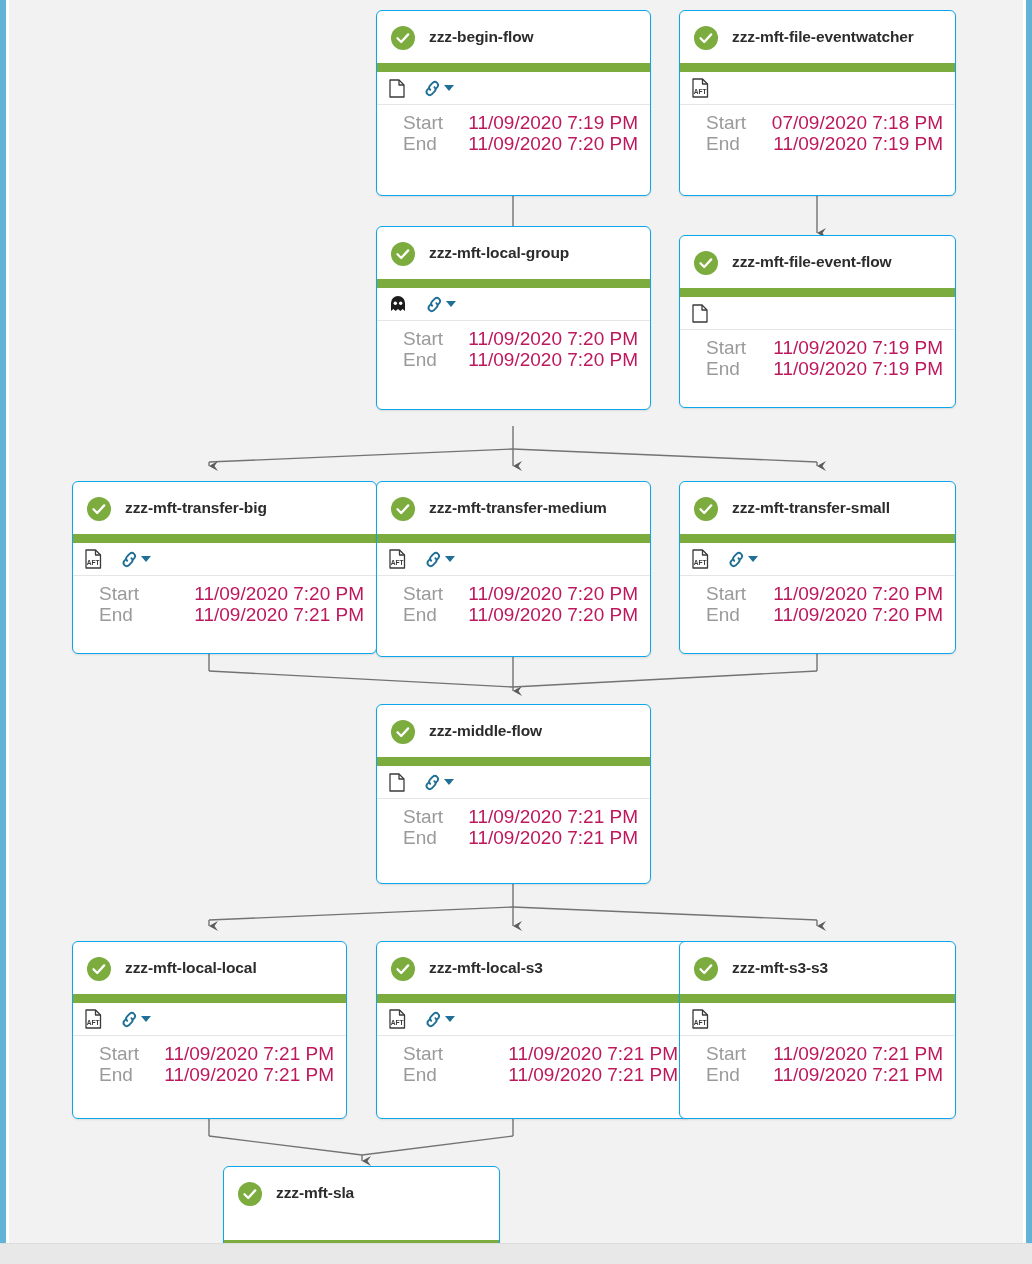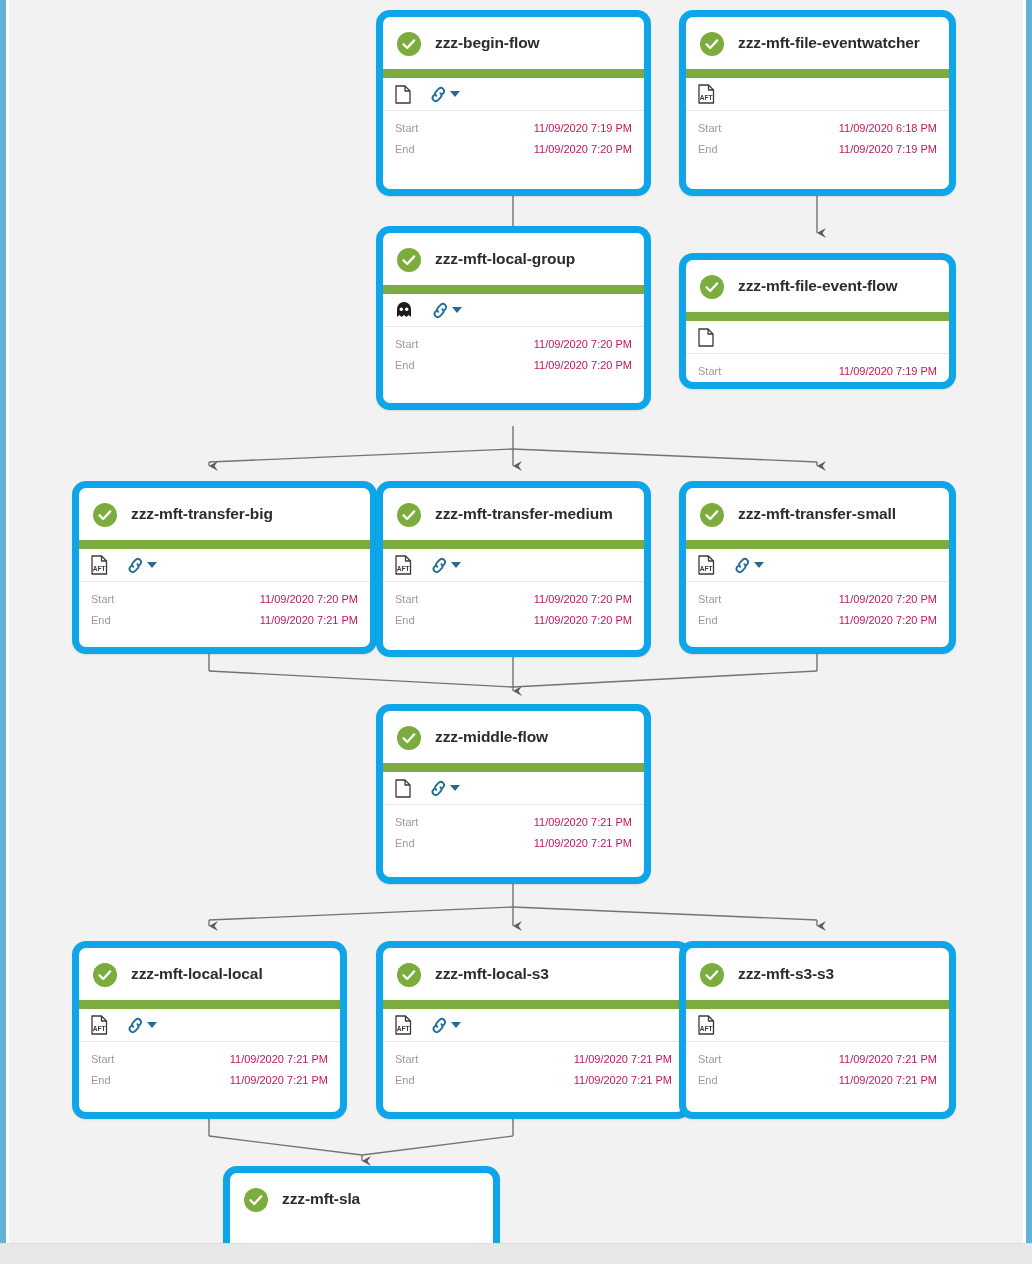--- a/index.html
+++ b/index.html
@@ -38,22 +38,22 @@
 
   svg#wires {
     position: absolute; left: 0; top: 0;
     width: 1032px; height: 1264px;
     pointer-events: none;
   }
 
   .node {
     position: absolute;
     background: #ffffff;
-    border: 7px solid #0ea5e9;
-    border-radius: 14px;
+    border: 1px solid #0ea5e9;
+    border-radius: 6px;
     box-shadow: 0 1px 2px rgba(0,0,0,0.10);
     box-sizing: border-box;
     overflow: hidden;
   }
   .node-head {
     display: flex;
     align-items: flex-start;
     padding: 14px 14px 0 14px;
     min-height: 52px;
     box-sizing: border-box;
@@ -94,24 +94,25 @@
   .icon-row .ic:last-child { margin-right: 0; }
   .link-icon { display: flex; align-items: center; }
   .caret {
     width: 0; height: 0;
     border-left: 5px solid transparent;
     border-right: 5px solid transparent;
     border-top: 6px solid #1f6f96;
     margin-left: 2px;
   }
   .times {
-    padding: 7px 12px 9px 12px;
-    font-size: 11px;
+    padding: 7px 12px 9px 20px;
+    font-size: 19px;
     line-height: 21px;
     color: #8c8c8c;
+    margin-left: 6px;
   }
   .time-line {
     display: flex;
     justify-content: space-between;
   }
   .time-label { color: #9a9a9a; }
   .time-val { color: #be185d; }
 </style>
 </head>
 <body>
@@ -217,21 +218,21 @@
         <svg width="17" height="20" viewBox="0 0 17 20">
             <path d="M1 1 H10.5 L15.5 6 V19 H1 Z" fill="#ffffff" stroke="#3a3a3a" stroke-width="1.3" stroke-linejoin="round"></path>
             <path d="M10.5 1 V6 H15.5" fill="none" stroke="#3a3a3a" stroke-width="1.3" stroke-linejoin="round"></path>
             <text x="8.2" y="15.6" font-family="Liberation Sans, sans-serif" font-size="6.6" font-weight="bold" fill="#3a3a3a" text-anchor="middle">AFT</text>
           </svg>
       </span>
     </div>
     <div class="times">
       <div class="time-line">
         <span class="time-label">Start</span>
-        <span class="time-val">11/09/2020 6:18 PM</span>
+        <span class="time-val">07/09/2020 7:18 PM</span>
       </div>
       <div class="time-line">
         <span class="time-label">End</span>
         <span class="time-val">11/09/2020 7:19 PM</span>
       </div>
     </div>
   </div>
 
   <div class="node" style="left:376px; top:226px; width:275px; height:184px;">
     <div class="node-head">
@@ -266,21 +267,21 @@
         <span class="time-label">Start</span>
         <span class="time-val">11/09/2020 7:20 PM</span>
       </div>
       <div class="time-line">
         <span class="time-label">End</span>
         <span class="time-val">11/09/2020 7:20 PM</span>
       </div>
     </div>
   </div>
 
-  <div class="node" style="left:679px; top:253px; width:277px; height:136px;">
+  <div class="node" style="left:679px; top:235px; width:277px; height:173px;">
     <div class="node-head">
       <span class="check">
         <svg width="24" height="24" viewBox="0 0 24 24">
             <path d="M6.5 12.3 L10.2 16 L17.2 8.4" stroke="#ffffff" stroke-width="2.3" fill="none" stroke-linecap="round" stroke-linejoin="round"></path>
           </svg>
       </span>
       <span class="node-title">zzz-mft-file-event-flow</span>
     </div>
     <div class="status-bar"></div>
     <div class="icon-row">

